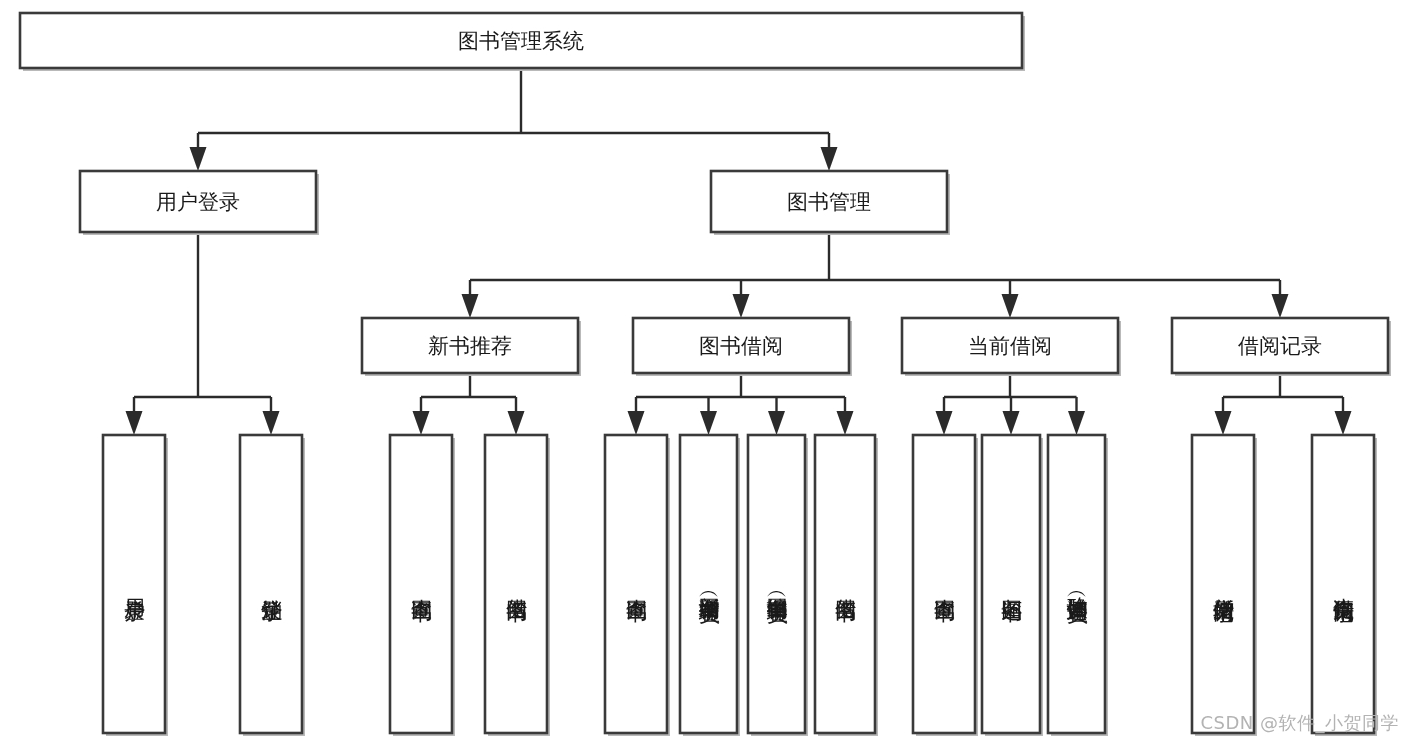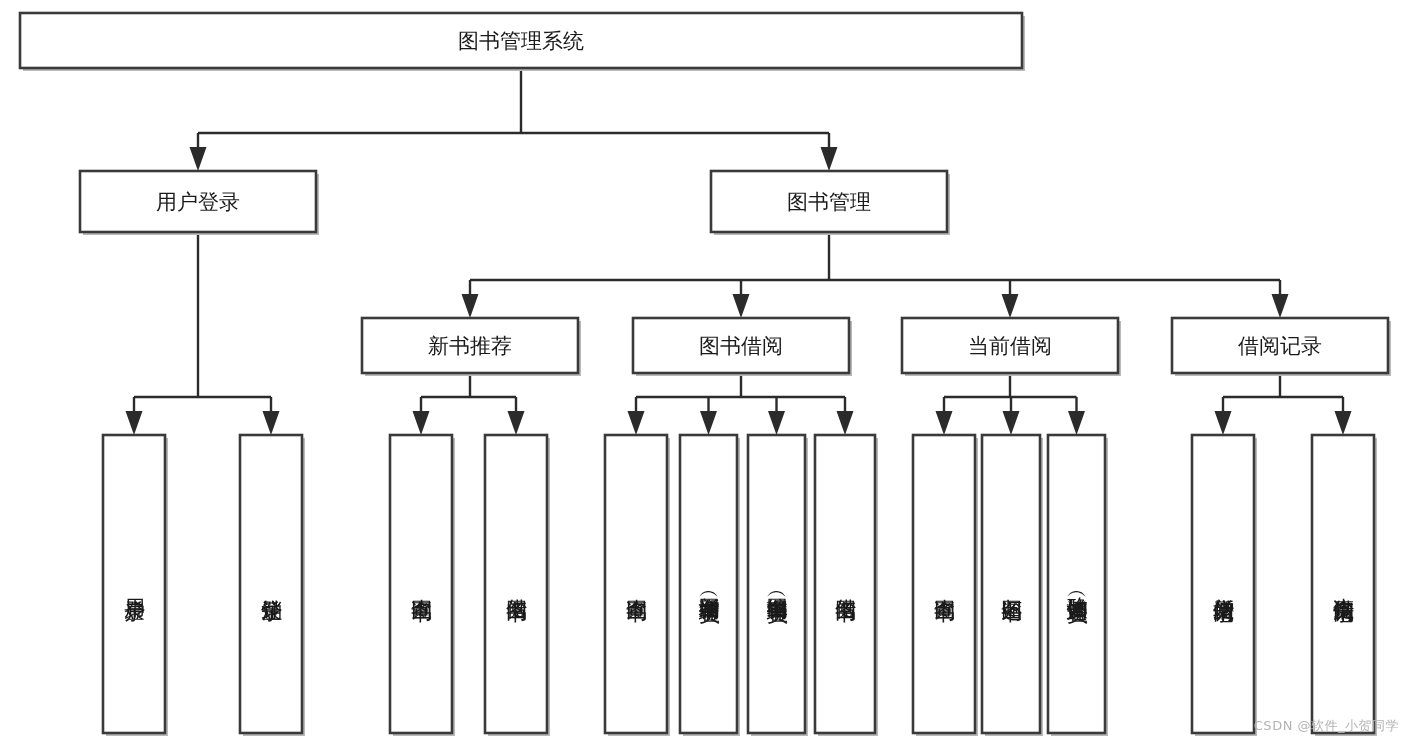--- a/index.html
+++ b/index.html
@@ -71,21 +71,21 @@
     text-orientation: upright;
     letter-spacing: 1px;
     white-space: nowrap;
     text-align: center;
   }
   .watermark {
     position: absolute;
     right: 6px;
     bottom: 6px;
     font-family: "DejaVu Sans", "Liberation Sans", sans-serif;
-    font-size: 13px;
+    font-size: 18px;
     color: #b3b3b3;
     letter-spacing: 0.5px;
     white-space: nowrap;
     pointer-events: none;
     margin-left: 36px;
   }
 </style>
 </head>
 <body>
 

